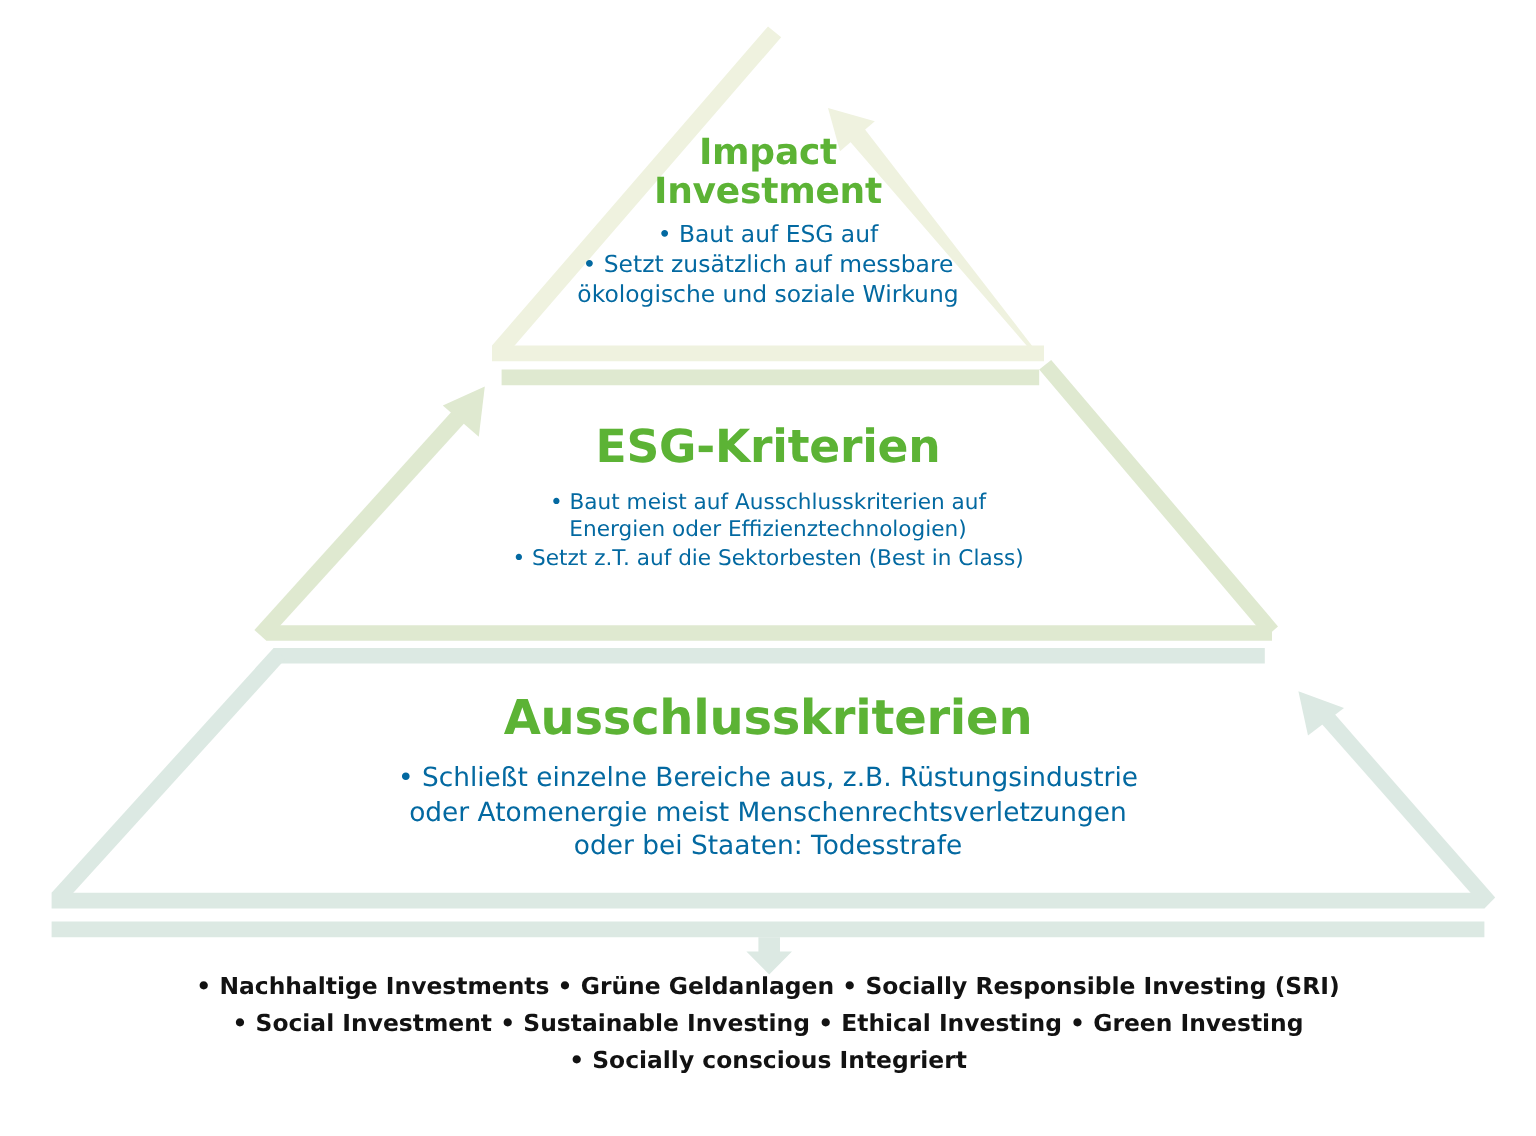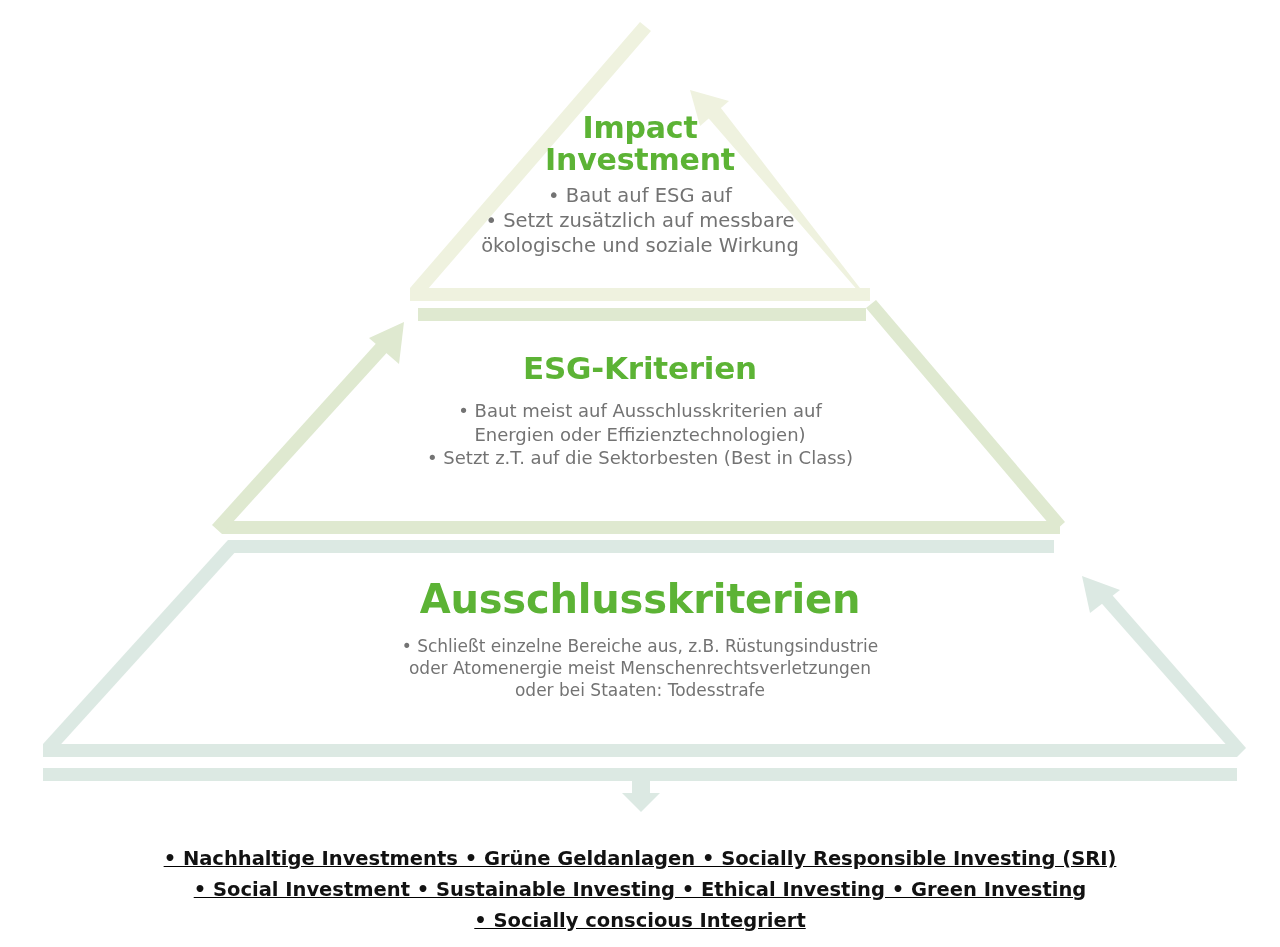--- a/index.html
+++ b/index.html
@@ -40,21 +40,21 @@
     pointer-events: auto;
   }
   .tier-heading {
     color: #5cb335;
     font-weight: bold;
     margin: 0 0 6px 0;
     line-height: 1.08;
     letter-spacing: -0.2px;
   }
   .tier-body {
-    color: #737373;
+    color: #0369a1;
     margin: 0;
     line-height: 1.30;
     font-weight: normal;
   }
   .tier-body .line {
     display: block;
     white-space: nowrap;
   }
 
   
@@ -65,41 +65,40 @@
   }
   #tier-impact .tier-heading { font-size: 30px; }
   #tier-impact .tier-body { font-size: 19.5px; }
 
   
   #tier-esg {
     left: 290px;
     top: 352px;
     width: 700px;
   }
-  #tier-esg .tier-heading { font-size: 31px; margin-bottom: 14px; }
+  #tier-esg .tier-heading { font-size: 38px; margin-bottom: 14px; }
   #tier-esg .tier-body { font-size: 18px; }
 
   
   #tier-ausschluss {
     left: 240px;
     top: 578px;
     width: 800px;
   }
   #tier-ausschluss .tier-heading { font-size: 40px; margin-bottom: 14px; }
-  #tier-ausschluss .tier-body { font-size: 17px; }
+  #tier-ausschluss .tier-body { font-size: 22px; }
 
   
   #footer-keywords {
     position: absolute;
     left: 90px;
-    top: 844px;
+    top: 807px;
     width: 1100px;
     text-align: center;
     pointer-events: auto;
-    text-decoration: underline;
   }
   #footer-keywords .line {
     display: block;
     white-space: nowrap;
     color: #121212;
     font-weight: bold;
     font-size: 19.5px;
     line-height: 1.58;
   }
 </style>

